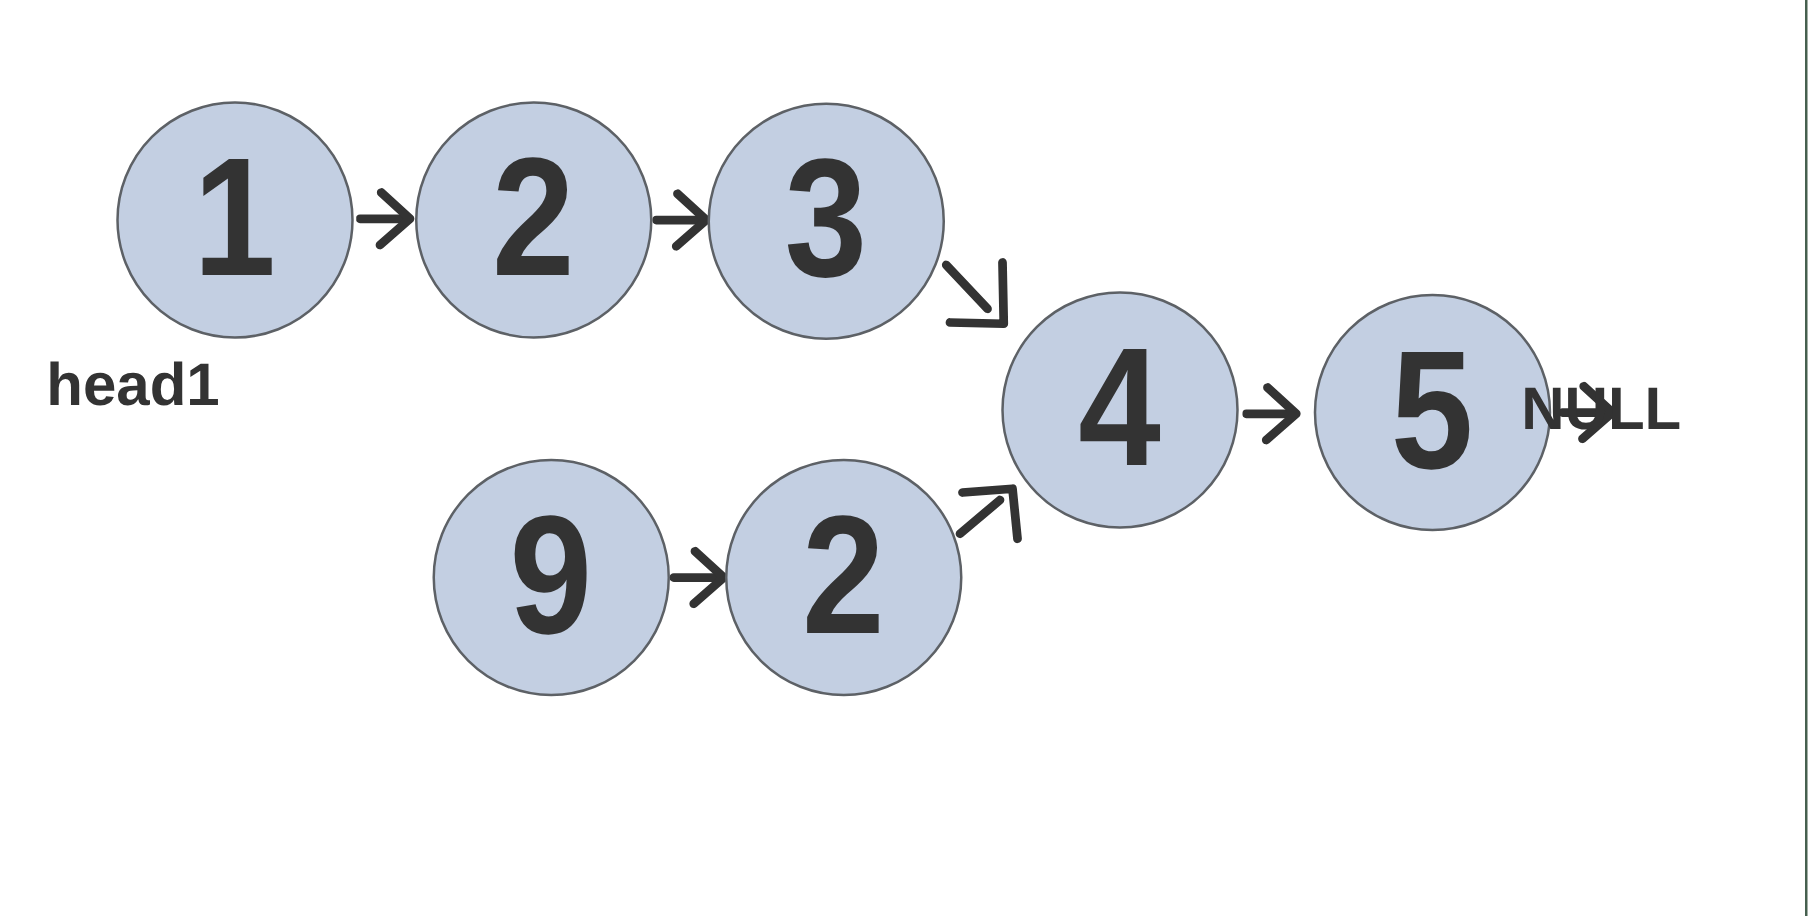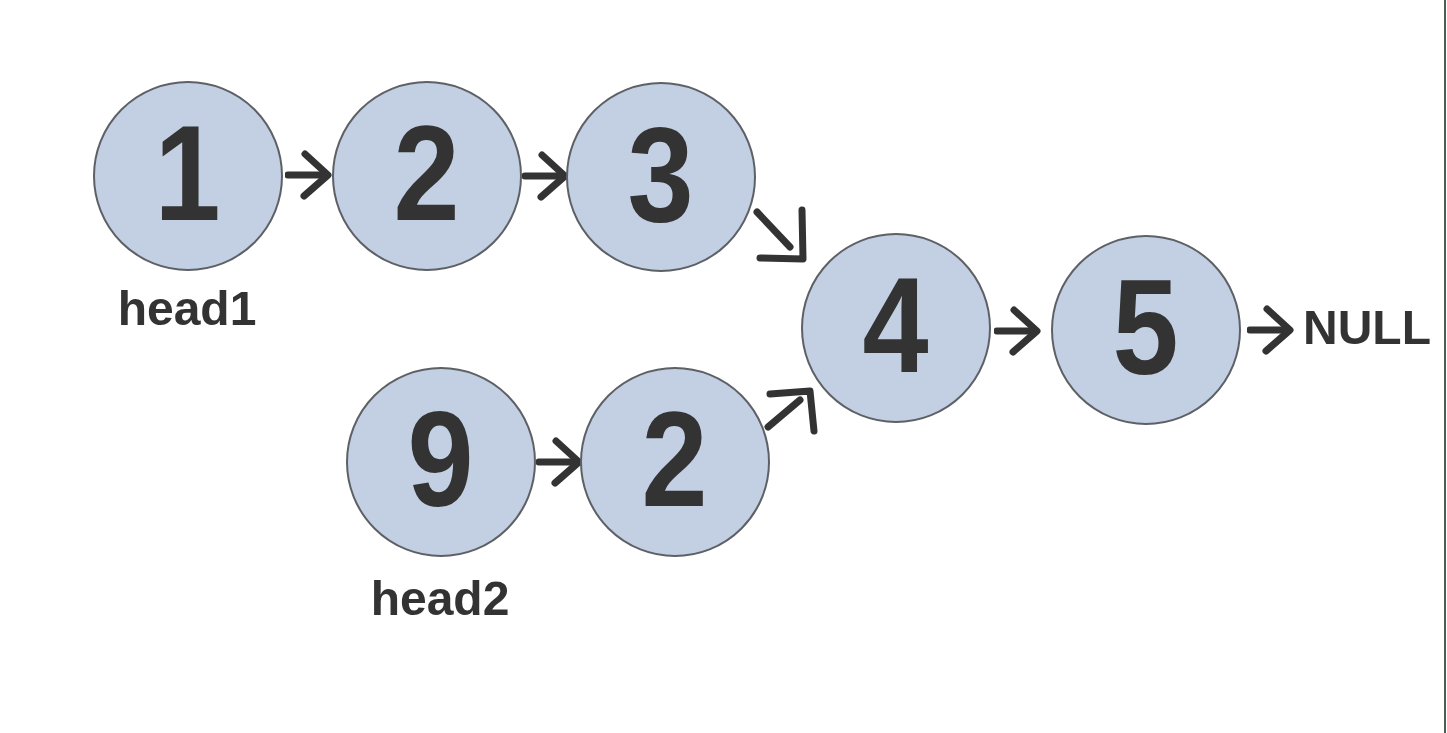--- a/index.html
+++ b/index.html
@@ -33,21 +33,21 @@
     line-height: 1;
     color: #333333;
     transform: scaleX(0.88);
     padding-bottom: 6px;
   }
   .label {
     position: absolute;
     width: 300px;
     height: 58px;
     line-height: 58px;
-    text-align: center;
+    text-align: left;
     font-weight: 700;
     font-size: 48px;
     color: #333333;
     white-space: nowrap;
   }
   .arrow {
     position: absolute;
   }
   .arrow svg {
     display: block;
@@ -101,21 +101,20 @@
   </div>
   <div class="arrow" style="left:536px; top:437px;">
     <svg width="48" height="50" viewBox="0 0 48 50" fill="none" stroke="#333333" stroke-width="7" stroke-linecap="round" stroke-linejoin="round">
       <path d="M3,25 L36,25"></path>
         <path d="M20,4 L43,25 L19,46"></path>
     </svg>
   </div>
   <div class="node" style="left:580px; top:367px;">
     <span class="digit">2</span>
   </div>
-  <div class="label" style="left:290px; top:570px;">head2</div>
 
   <div class="arrow" style="left:762px; top:383px;">
     <svg width="58" height="52" viewBox="0 0 58 52" fill="none" stroke="#333333" stroke-width="7" stroke-linecap="round" stroke-linejoin="round">
       <path d="M6,44 L38,17"></path>
         <path d="M52,48 L48,8 L8,11"></path>
     </svg>
   </div>
 
   <div class="node" style="left:801px; top:233px;">
     <span class="digit">4</span>

